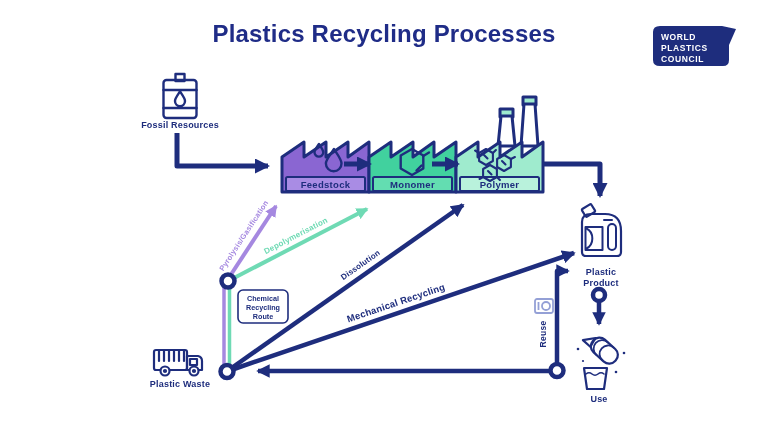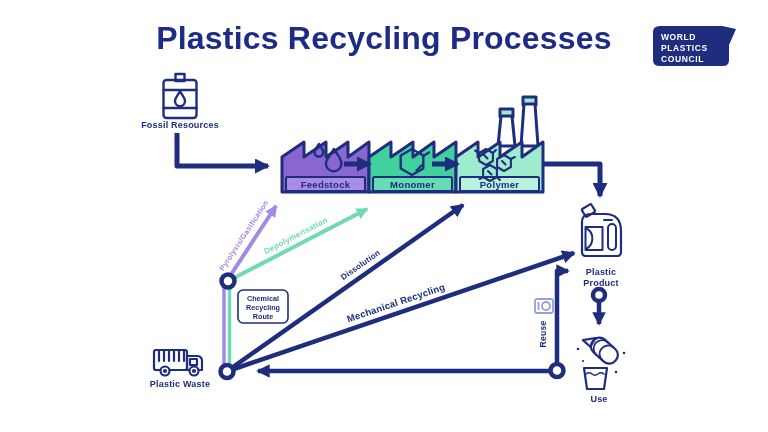--- a/index.html
+++ b/index.html
@@ -1,19 +1,19 @@
 <!DOCTYPE html>
 <html><head>
 <meta charset="utf-8">
 <style>
   html,body{margin:0;padding:0;background:#ffffff;}
   body{width:768px;height:432px;overflow:hidden;position:relative;
        font-family:"Liberation Sans",sans-serif;}
   .page-title{position:absolute;left:0;right:0;top:20px;margin:0;text-align:center;
-       font-size:32px;font-weight:700;color:#1f2c87;letter-spacing:.2px;}
+       font-size:24px;font-weight:700;color:#1f2c87;letter-spacing:.2px;}
   svg{position:absolute;left:0;top:0;}
   text{font-family:"Liberation Sans",sans-serif;}
 </style>
 </head>
 <body>
 
 <h1 class="page-title">Plastics Recycling Processes</h1>
 
 <svg width="768" height="432" viewBox="0 0 768 432">
   <defs>

